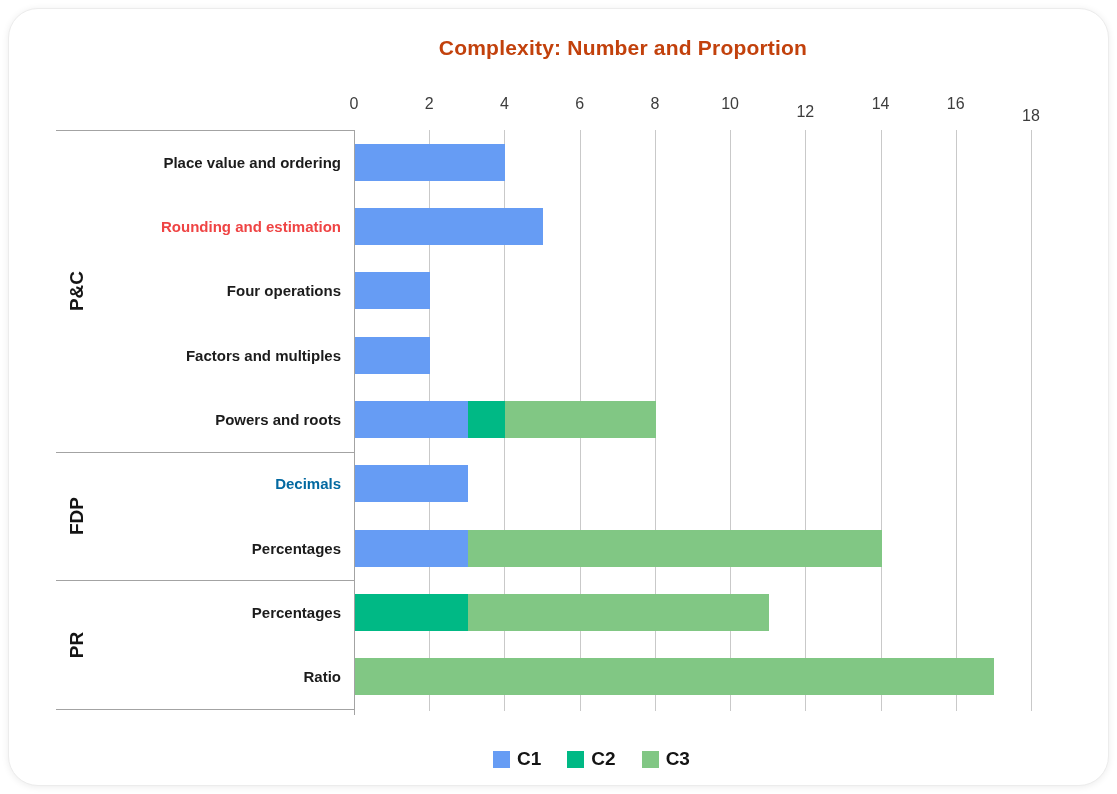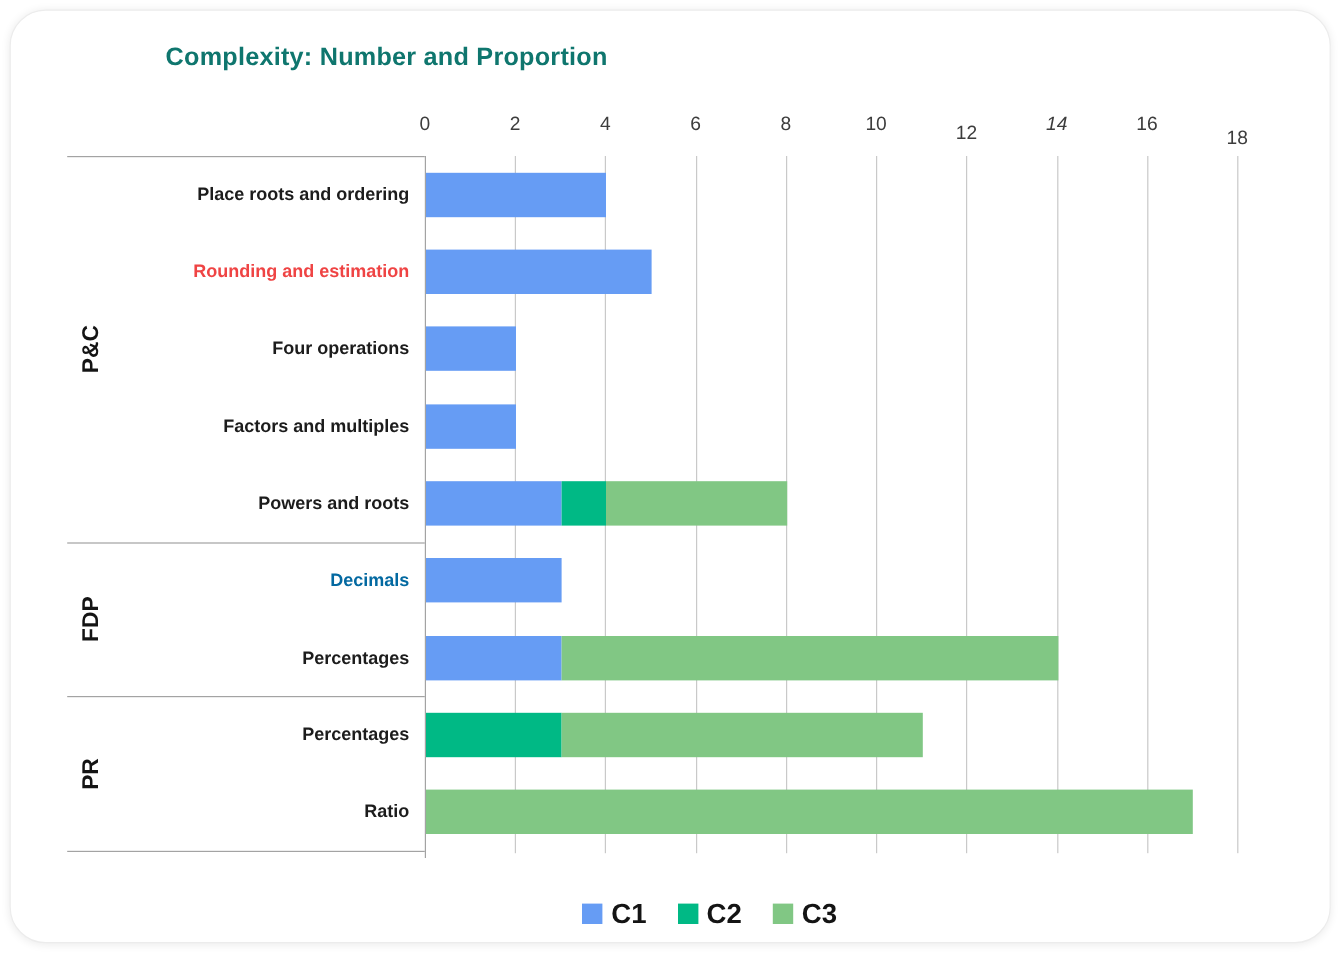--- a/index.html
+++ b/index.html
@@ -13,23 +13,23 @@
     margin: 8px;
     box-sizing: border-box;
     background: #ffffff;
     border: 1px solid #ececec;
     border-radius: 30px;
     box-shadow: 0 1px 7px rgba(0,0,0,0.08);
     overflow: hidden;
   }
   .chart-title {
     position: absolute; top: 27px; left: 129px; right: 0;
-    text-align: left;
+    text-align: center;
     font-size: 21px; font-weight: 700; letter-spacing: 0.2px;
-    color: #0f766e;
+    color: #c2410c;
   }
   .tick-label {
     position: absolute; width: 44px; text-align: center;
     font-size: 16px; color: #3d3d3d;
   }
   .gridline { position: absolute; width: 1px; }
   .axis-line { position: absolute; width: 1px; }
   .separator { position: absolute; height: 1px; }
   .cat-label {
     position: absolute;
@@ -45,21 +45,21 @@
     white-space: nowrap;
   }
   .bar-seg { position: absolute; height: 37px; }
   .legend {
     position: absolute; top: 739px; left: 66px; right: 0;
     display: flex; justify-content: center; align-items: center;
     gap: 26px;
   }
   .legend-item { display: flex; align-items: center; gap: 7px; }
   .legend-swatch { width: 17px; height: 17px; display: inline-block; }
-  .legend-label { font-size: 23px; font-weight: 700; color: #141414; }
+  .legend-label { font-size: 19px; font-weight: 700; color: #141414; }
 </style>
 </head>
 <body>
 
 <div class="card">
   <div class="chart-title">Complexity: Number and Proportion</div>
 
   <div id="chart-layer">
       <div class="tick-label" style="left: 323px; top: 86px; color: rgb(61, 61, 61);">0</div>
       <div class="gridline" style="left: 420.222px; top: 121px; height: 581px; background: rgb(201, 201, 201);"></div>
@@ -68,27 +68,27 @@
       <div class="tick-label" style="left: 473.444px; top: 86px; color: rgb(61, 61, 61);">4</div>
       <div class="gridline" style="left: 570.667px; top: 121px; height: 581px; background: rgb(201, 201, 201);"></div>
       <div class="tick-label" style="left: 548.667px; top: 86px; color: rgb(61, 61, 61);">6</div>
       <div class="gridline" style="left: 645.889px; top: 121px; height: 581px; background: rgb(201, 201, 201);"></div>
       <div class="tick-label" style="left: 623.889px; top: 86px; color: rgb(61, 61, 61);">8</div>
       <div class="gridline" style="left: 721.111px; top: 121px; height: 581px; background: rgb(201, 201, 201);"></div>
       <div class="tick-label" style="left: 699.111px; top: 86px; color: rgb(61, 61, 61);">10</div>
       <div class="gridline" style="left: 796.333px; top: 121px; height: 581px; background: rgb(201, 201, 201);"></div>
       <div class="tick-label" style="left: 774.333px; top: 94px; color: rgb(61, 61, 61);">12</div>
       <div class="gridline" style="left: 871.556px; top: 121px; height: 581px; background: rgb(201, 201, 201);"></div>
-      <div class="tick-label" style="left: 849.556px; top: 86px; color: rgb(61, 61, 61); font-style: italic;">14</div>
+      <div class="tick-label" style="left: 849.556px; top: 86px; color: rgb(61, 61, 61);">14</div>
       <div class="gridline" style="left: 946.778px; top: 121px; height: 581px; background: rgb(201, 201, 201);"></div>
       <div class="tick-label" style="left: 924.778px; top: 86px; color: rgb(61, 61, 61);">16</div>
       <div class="gridline" style="left: 1022px; top: 121px; height: 581px; background: rgb(201, 201, 201);"></div>
       <div class="tick-label" style="left: 1000px; top: 98px; color: rgb(61, 61, 61);">18</div>
       <div class="axis-line" style="left: 345px; top: 121px; height: 585px; background: rgb(163, 163, 163);"></div>
-      <div class="cat-label" style="left: 47px; width: 285px; top: 121px; height: 64.3333px; color: rgb(28, 28, 28);">Place roots and ordering</div>
+      <div class="cat-label" style="left: 47px; width: 285px; top: 121px; height: 64.3333px; color: rgb(28, 28, 28);">Place value and ordering</div>
       <div class="bar-seg" style="left: 346px; top: 134.667px; width: 150.444px; background: rgb(102, 156, 244);"></div>
       <div class="cat-label" style="left: 47px; width: 285px; top: 185.333px; height: 64.3333px; color: #ef4444;">Rounding and estimation</div>
       <div class="bar-seg" style="left: 346px; top: 199px; width: 188.056px; background: rgb(102, 156, 244);"></div>
       <div class="cat-label" style="left: 47px; width: 285px; top: 249.667px; height: 64.3333px; color: rgb(28, 28, 28);">Four operations</div>
       <div class="bar-seg" style="left: 346px; top: 263.333px; width: 75.2222px; background: rgb(102, 156, 244);"></div>
       <div class="cat-label" style="left: 47px; width: 285px; top: 314px; height: 64.3333px; color: rgb(28, 28, 28);">Factors and multiples</div>
       <div class="bar-seg" style="left: 346px; top: 327.667px; width: 75.2222px; background: rgb(102, 156, 244);"></div>
       <div class="cat-label" style="left: 47px; width: 285px; top: 378.333px; height: 64.3333px; color: rgb(28, 28, 28);">Powers and roots</div>
       <div class="bar-seg" style="left: 346px; top: 392px; width: 112.833px; background: rgb(102, 156, 244);"></div>
       <div class="bar-seg" style="left: 458.833px; top: 392px; width: 37.6111px; background: rgb(0, 185, 133);"></div>

